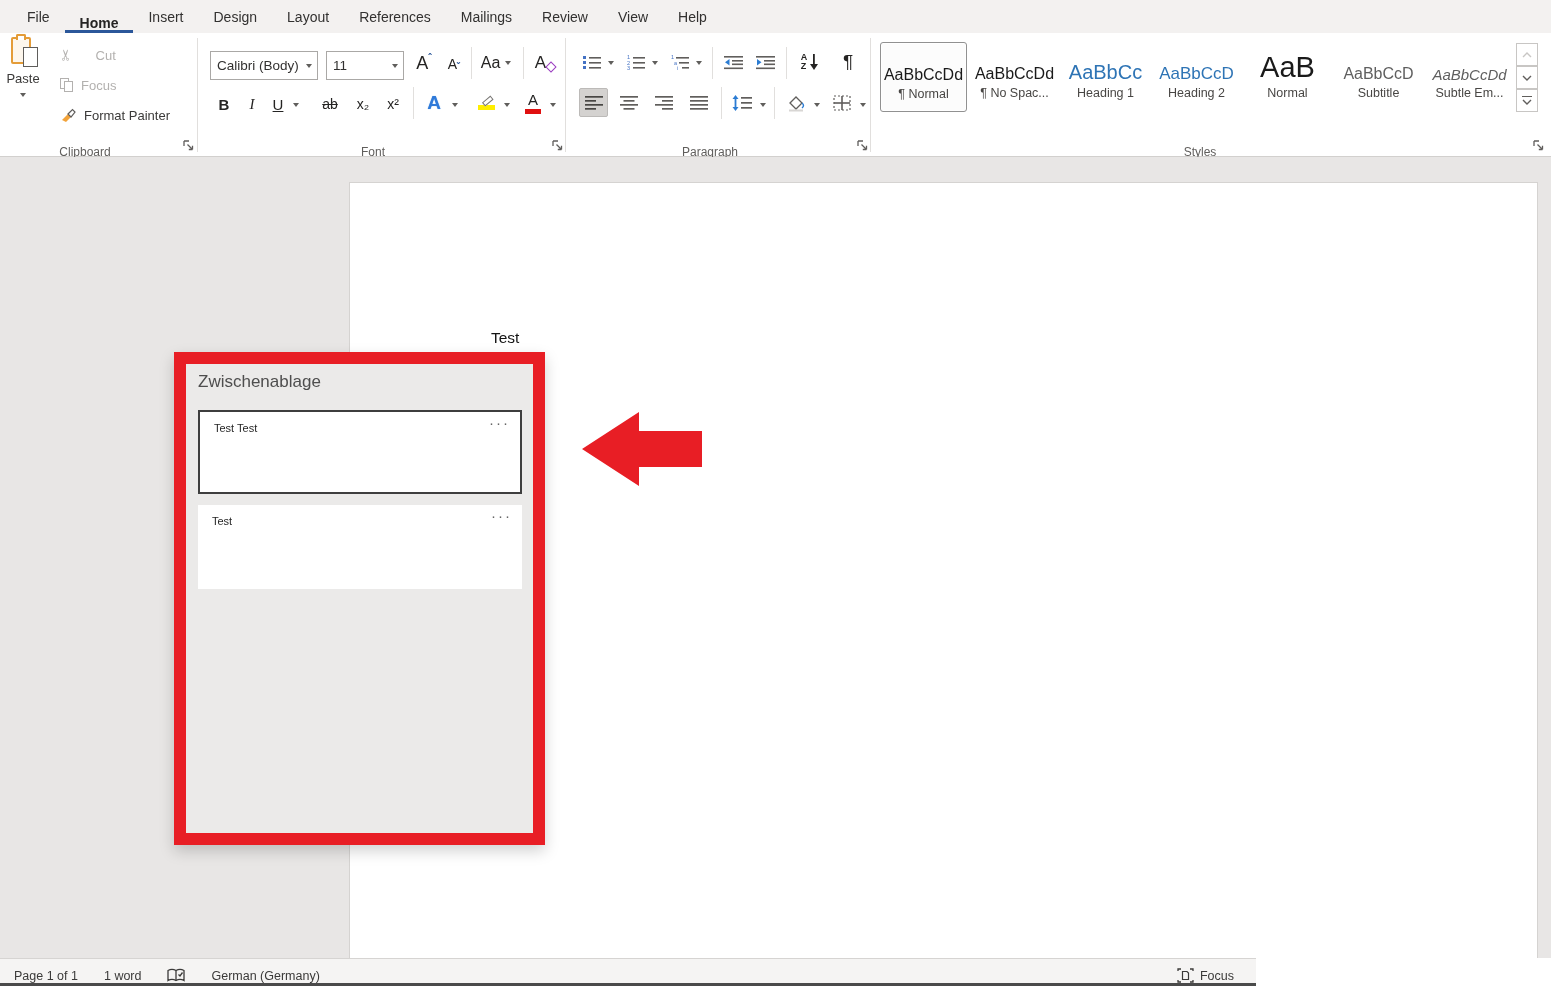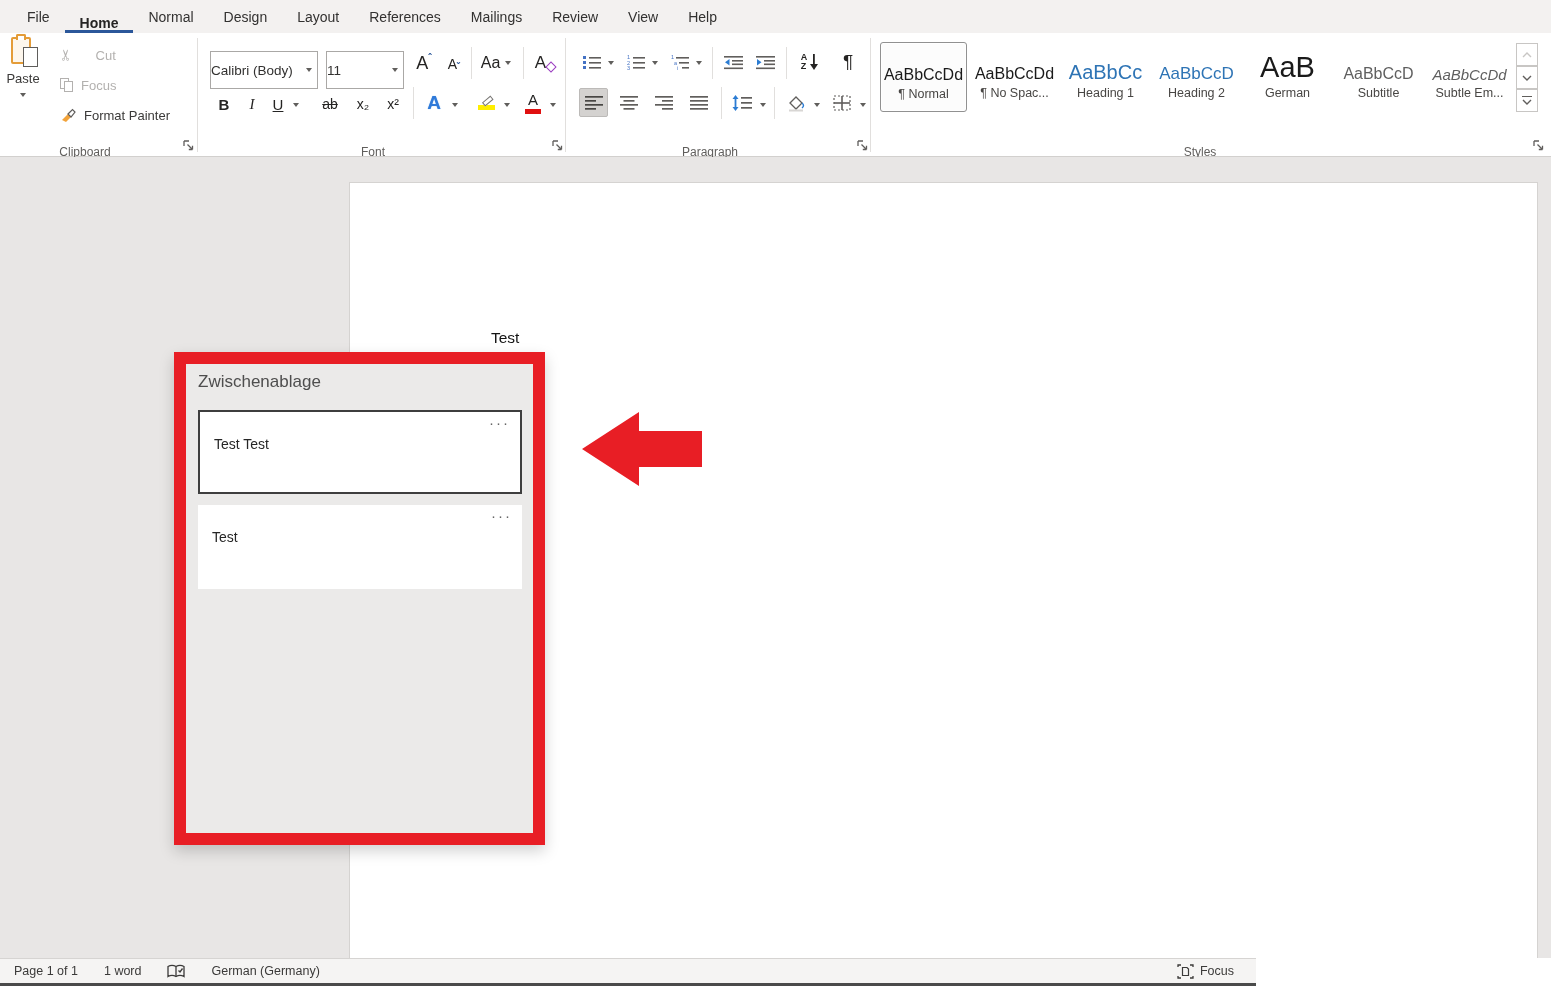--- a/index.html
+++ b/index.html
@@ -28,45 +28,45 @@
   .clipb { position:relative; width:24px; height:30px; margin-top:2px; }
   .clipb .body { position:absolute; left:0; top:2px; width:20px; height:27px; border:2px solid #e49c38; border-radius:2px; background:#fdf6ec; }
   .clipb .clip { position:absolute; left:5px; top:-1px; width:10px; height:6px; border:2px solid #e49c38; border-bottom:none; border-radius:2px 2px 0 0; background:#fff; }
   .clipb .page { position:absolute; right:-3px; bottom:-2px; width:15px; height:20px; background:#fff; border:1.5px solid #5f5d5b; }
   
   .copy-ic { position:relative; width:13px; height:14px; }
   .copy-ic .b1 { position:absolute; left:0; top:0; width:9px; height:11px; border:1.5px solid #b3b1af; background:#fff; }
   .copy-ic .b2 { position:absolute; left:4px; top:3px; width:9px; height:11px; border:1.5px solid #b3b1af; background:#fff; }
 
   
-  .combo { position:absolute; height:38px; background:#fff; border:1px solid #aaa8a6; display:flex; align-items:center; font-size:13.5px; color:#323130; padding-left:0; }
+  .combo { position:absolute; height:29px; background:#fff; border:1px solid #aaa8a6; display:flex; align-items:center; font-size:13.5px; color:#323130; padding-left:6px; }
   .combo .chev { margin-left:auto; margin-right:5px; }
 
   
   .stylecard { position:absolute; top:9px; width:87px; height:70px; text-align:center; overflow:hidden; }
   .stylecard.sel { border:1px solid #919191; border-radius:3px; background:#fcfcfc; box-shadow:inset 0 0 0 1px #fff; }
   .preview { height:44px; display:flex; align-items:flex-end; justify-content:center; white-space:nowrap; overflow:hidden; line-height:1; padding-bottom:4px; }
   .stylelabel { font-size:12.5px; color:#484644; white-space:nowrap; overflow:hidden; }
   .galbtn { position:absolute; left:1516px; width:22px; height:23px; border:1px solid #c8c6c4; background:#fff; display:flex; align-items:center; justify-content:center; flex-direction:column; }
 
   
   #docarea { top:157px; left:0; width:1551px; height:801px; background:#e8e6e5; overflow:hidden; }
   #page { position:absolute; left:349px; top:25px; width:1189px; height:790px; background:#fff; border:1px solid #d5d3d1; }
   #doctext { position:absolute; left:141px; top:146px; font-size:15.5px; color:#141414; }
 
   
   #redbox { position:absolute; left:174px; top:195px; width:371px; height:493px; border:12px solid #e81e25; background:#ebeae9; box-shadow:0 6px 14px rgba(0,0,0,.18); }
   #cp-title { position:absolute; left:12px; top:8px; font-size:17px; color:#4e4e4e; }
   .cp-item { position:absolute; left:12px; width:324px; height:84px; background:#fff; }
-  .cp-item .txt { position:absolute; left:14px; top:24px; font-size:14px; color:#262626;text-align:center; }
+  .cp-item .txt { position:absolute; left:14px; top:10px; font-size:11px; color:#262626;text-align:center; }
   .cp-item .opts { position:absolute; right:10px; top:2px; font-size:15px; letter-spacing:2px; color:#666; }
   #arrow { position:absolute; left:576px; top:248px; }
 
   
-  #statusbar { bottom:0; left:0; width:1256px; height:28px; background:#f5f4f3; border-top:1px solid #d6d4d2; display:flex; align-items:center; font-size:12.5px; color:#3b3a39; border-bottom:3px solid #4a4a4a; }
+  #statusbar { bottom:0; left:0; width:1256px; height:28px; background:#f5f4f3; border-top:1px solid #d6d4d2; display:flex; align-items:flex-end; font-size:12.5px; color:#3b3a39; border-bottom:3px solid #4a4a4a; }
   #statusbar .sb-item { margin-left:26px; display:flex; align-items:center; gap:6px; }
   #statusbar .first { margin-left:14px; }
   #sb-right { margin-left:auto; margin-right:22px; display:flex; align-items:center; gap:6px; }
 
   svg { display:block; }
 </style>
 </head>
 <body>
 
 <svg width="0" height="0" style="position:absolute">
@@ -74,21 +74,21 @@
     <symbol id="sym-launcher" viewBox="0 0 13 13">
       <path d="M2 2 H7 M2 2 V7" stroke="#605e5c" stroke-width="1.3" fill="none"></path>
       <path d="M5.5 5.5 L10.5 10.5 M10.5 10.5 H6.8 M10.5 10.5 V6.8" stroke="#605e5c" stroke-width="1.3" fill="none"></path>
     </symbol>
   </defs>
 </svg>
 
 <div id="tabrow" class="abs">
   <div class="tab">File</div>
   <div class="tab active">Home</div>
-  <div class="tab">Normal</div>
+  <div class="tab">Insert</div>
   <div class="tab">Design</div>
   <div class="tab">Layout</div>
   <div class="tab">References</div>
   <div class="tab">Mailings</div>
   <div class="tab">Review</div>
   <div class="tab">View</div>
   <div class="tab">Help</div>
 </div>
 
 <div id="ribbon" class="abs">
@@ -346,21 +346,21 @@
   <div class="stylecard" style="left:1062px;">
     <div class="preview" style="font-size:20px; color:#2e74b5;">AaBbCc</div>
     <div class="stylelabel">Heading 1</div>
   </div>
   <div class="stylecard" style="left:1153px;">
     <div class="preview" style="font-size:17px; color:#2e74b5;">AaBbCcD</div>
     <div class="stylelabel">Heading 2</div>
   </div>
   <div class="stylecard" style="left:1244px;">
     <div class="preview" style="font-size:29px; color:#1a1a1a;">AaB</div>
-    <div class="stylelabel">German</div>
+    <div class="stylelabel">Normal</div>
   </div>
   <div class="stylecard" style="left:1335px;">
     <div class="preview" style="font-size:16px; color:#5f5f5f;">AaBbCcD</div>
     <div class="stylelabel">Subtitle</div>
   </div>
   <div class="stylecard" style="left:1426px;">
     <div class="preview" style="font-size:15px; font-style:italic; color:#5f5f5f;">AaBbCcDd</div>
     <div class="stylelabel">Subtle Em...</div>
   </div>
 

